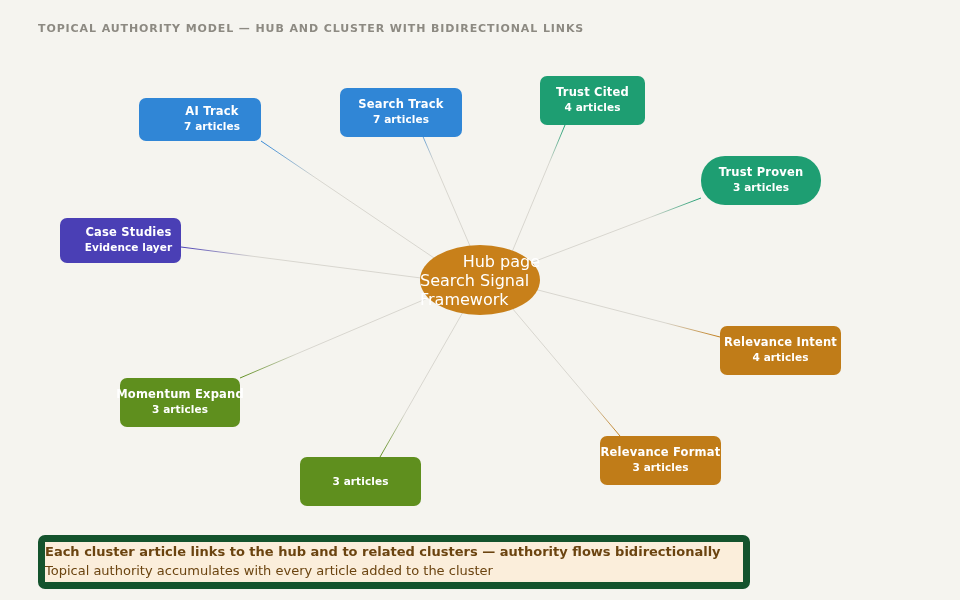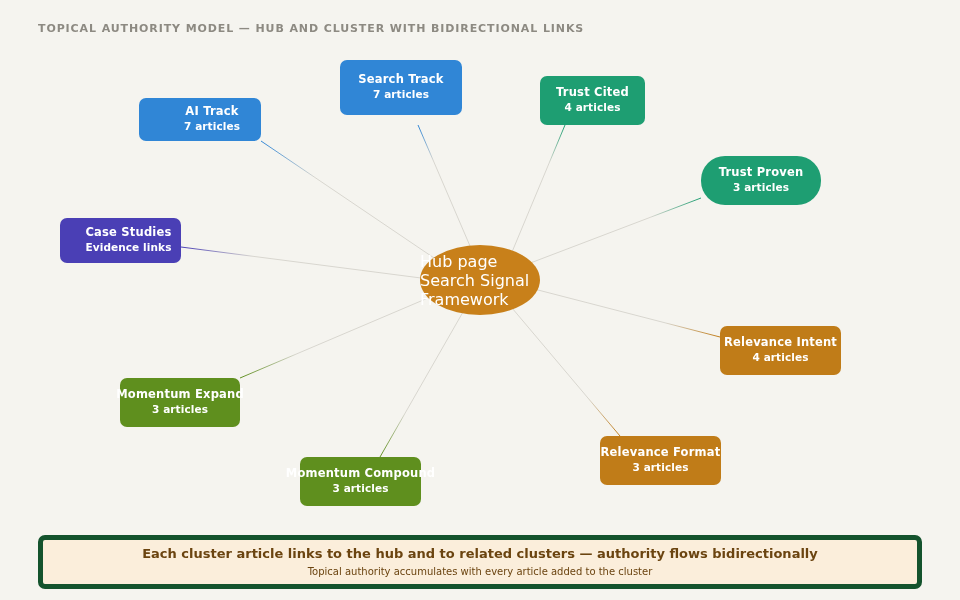--- a/index.html
+++ b/index.html
@@ -80,39 +80,39 @@
   }
   .hub .hub-sub {
     font-size: 10.5px;
     line-height: 1.5;
     opacity: 0.95;
   }
   .footer-banner {
     position: absolute;
     left: 38px;
     top: 535px;
-    width: 884px;
+    width: 712px;
     height: 54px;
     box-sizing: border-box;
     background: #fbeedb;
-    border: 5px solid #14532d;
+    border: 7px solid #14532d;
     border-radius: 7px;
     display: flex;
     flex-direction: column;
-    align-items: center;
+    align-items: flex-start;
     justify-content: center;
   }
   .footer-main {
     font-size: 13px;
     font-weight: bold;
     color: #6b4410;
     line-height: 1.5;
   }
   .footer-sub {
-    font-size: 10px;
+    font-size: 13px;
     color: #6b4410;
     line-height: 1.6;
   }
 </style>
 </head>
 <body style="background: rgb(245, 244, 239);">
 
 <div id="canvas">
 
   <div class="diagram-title" style="color: rgb(141, 138, 130);">TOPICAL AUTHORITY MODEL — HUB AND CLUSTER WITH BIDIRECTIONAL LINKS</div>
@@ -185,51 +185,50 @@
         <line x1="428" y1="298" x2="480" y2="280" stroke="#e7cda0" stroke-width="1"></line>
         <line x1="421" y1="278" x2="480" y2="280" stroke="#e7cda0" stroke-width="1"></line>
       </g>
   </svg>
 
   <div id="node-layer">
       <div class="node" style="left: 139px; top: 98px; width: 122px; height: 43px; background: rgb(48, 134, 214); padding-left: 24px;">
         <div class="node-title">AI Track</div>
         <div class="node-sub">7 articles</div>
       </div>
-      <div class="node" style="left: 340px; top: 60px; width: 122px; height: 55px; background: rgb(48, 134, 214);">
+      <div class="node" style="left: 340px; top: 88px; width: 122px; height: 49px; background: rgb(48, 134, 214);">
         <div class="node-title">Search Track</div>
         <div class="node-sub">7 articles</div>
       </div>
       <div class="node" style="left: 540px; top: 76px; width: 105px; height: 49px; background: rgb(30, 158, 114);">
         <div class="node-title">Trust Cited</div>
         <div class="node-sub">4 articles</div>
       </div>
       <div class="node" style="left: 701px; top: 156px; width: 120px; height: 49px; background: rgb(30, 158, 114); border-radius: 24px;">
         <div class="node-title">Trust Proven</div>
         <div class="node-sub">3 articles</div>
       </div>
       <div class="node" style="left: 720px; top: 326px; width: 121px; height: 49px; background: rgb(192, 124, 24);">
         <div class="node-title">Relevance Intent</div>
         <div class="node-sub">4 articles</div>
       </div>
       <div class="node" style="left: 600px; top: 436px; width: 121px; height: 49px; background: rgb(192, 124, 24); justify-content: center;">
         <div class="node-title">Relevance Format</div>
         <div class="node-sub">3 articles</div>
       </div>
       <div class="node" style="left: 300px; top: 457px; width: 121px; height: 49px; background: rgb(95, 143, 30);">
-        <div class="node-title">Momentum Compound</div>
         <div class="node-sub">3 articles</div>
       </div>
       <div class="node" style="left: 120px; top: 378px; width: 120px; height: 49px; background: rgb(95, 143, 30);">
         <div class="node-title">Momentum Expand</div>
         <div class="node-sub">3 articles</div>
       </div>
       <div class="node" style="left: 60px; top: 218px; width: 121px; height: 45px; background: rgb(74, 63, 181); padding-left: 16px;">
         <div class="node-title">Case Studies</div>
-        <div class="node-sub">Evidence links</div>
+        <div class="node-sub">Evidence layer</div>
       </div>
       <div class="hub" style="left: 420px; top: 245px; width: 120px; height: 70px; background: rgb(200, 128, 26); z-index: 3;">
         <div class="hub-title" style="visibility: hidden;">Hub page</div>
         <div class="hub-sub" style="visibility: hidden;">Search Signal Framework</div>
       </div>
     </div>
 
   <div class="footer-banner">
     <div class="footer-main">Each cluster article links to the hub and to related clusters — authority flows bidirectionally</div>
     <div class="footer-sub">Topical authority accumulates with every article added to the cluster</div>
@@ -246,17 +245,17 @@
         <line x1="480" y1="280" x2="454.6050308407605" y2="193.65710485858563" stroke="#e9d3ab" stroke-width="1"></line>
         <line x1="480" y1="280" x2="547.731902523619" y2="220.73458529183338" stroke="#e9d3ab" stroke-width="1"></line>
         <line x1="480" y1="280" x2="565.2193429848409" y2="251.0575816277899" stroke="#e9d3ab" stroke-width="1"></line>
         <line x1="480" y1="280" x2="568.6914104169913" y2="295.29162248568815" stroke="#e9d3ab" stroke-width="1"></line>
         <line x1="480" y1="280" x2="547.731902523619" y2="339.26541470816665" stroke="#e9d3ab" stroke-width="1"></line>
         <line x1="480" y1="280" x2="437.77602966344256" y2="359.48041475116696" stroke="#e9d3ab" stroke-width="1"></line>
         <line x1="480" y1="280" x2="394.9512533903768" y2="309.439950749485" stroke="#e9d3ab" stroke-width="1"></line>
         <line x1="480" y1="280" x2="390.05166475741487" y2="276.95090389008186" stroke="#e9d3ab" stroke-width="1"></line>
       </g>
     </svg>
-    <div style="position: absolute; left: 420px; top: 245px; width: 120px; height: 70px; display: flex; flex-direction: column; align-items: flex-start; justify-content: center; color: rgb(255, 255, 255); z-index: 4; pointer-events: none;">
+    <div style="position: absolute; left: 420px; top: 245px; width: 120px; height: 70px; display: flex; flex-direction: column; align-items: flex-end; justify-content: center; color: rgb(255, 255, 255); z-index: 4; pointer-events: none;">
       <div class="hub-title">Hub page</div>
       <div class="hub-sub">Search Signal Framework</div>
     </div>
   </div>
 
 </body></html>

